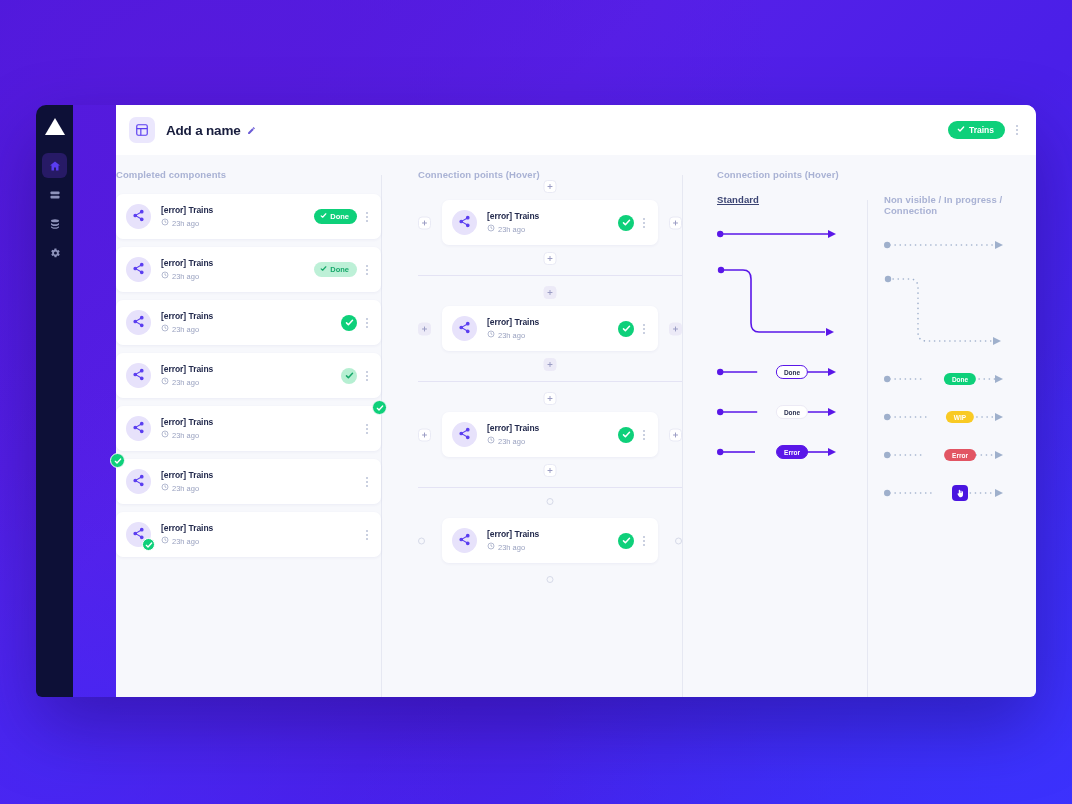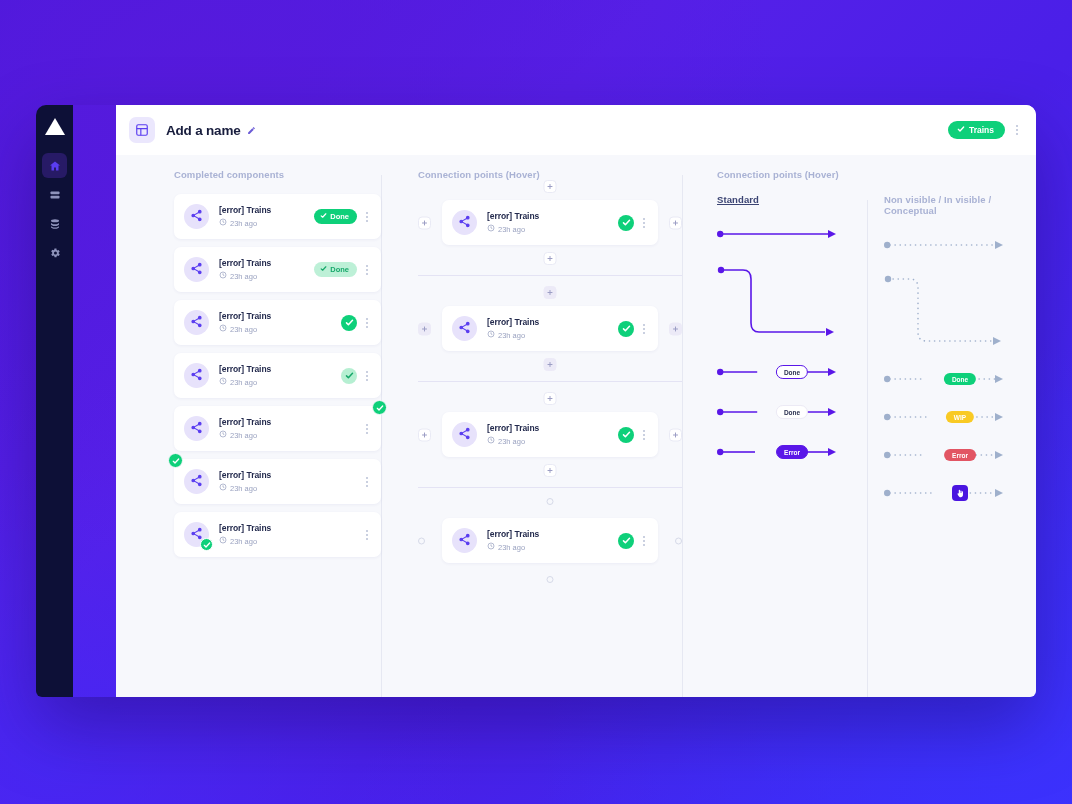--- a/index.html
+++ b/index.html
@@ -110,21 +110,21 @@
     letter-spacing: 0.1px;
   }
   .col-sep {
     width: 1px;
     background: #e6e8f2;
     margin-top: 6px;
     flex: 0 0 1px;
   }
 
   
-  .col1 { flex: 0 0 265px; padding-left: 58px; }
+  .col1 { flex: 0 0 265px; }
   .col1 .col-title { margin-bottom: 14px; }
   .cards { display: flex; flex-direction: column; gap: 8px; }
   .card-slot { position: relative; }
   .card {
     background: #fff;
     border-radius: 7px;
     height: 45px;
     display: flex;
     align-items: center;
     padding: 0 9px 0 10px;
@@ -853,21 +853,21 @@
     <circle cx="3.2" cy="13" r="3.2" fill="#5a17e8"></circle>
     <polygon points="111,9 119,13 111,17" fill="#5a17e8"></polygon>
   </svg>
         <span style="position:absolute;left:50%;top:50%;transform:translate(-50%,-50%);
           background:#5a17e8;color:#fff;border:1px solid #5a17e8;border-radius:20px;font-size:6.5px;font-weight:bold;padding:2.5px 7px;white-space:nowrap">Error</span>
       </div>
               </div>
           </div>
           <div class="vsep"></div>
           <div class="conn-half right">
-            <div class="sub-title ghost">Non visible / In visible / Conceptual</div>
+            <div class="sub-title ghost">Non visible / In progress / Connection</div>
             <div id="ghost-list">
                 <div class="conn-row" style="margin-bottom:12px"><svg width="120" height="26" viewBox="0 0 120 26">
     <line x1="6" y1="13" x2="112" y2="13" stroke="#9fb0cc" stroke-width="1.6" stroke-dasharray="0.1 5" stroke-linecap="round"></line>
     <circle cx="3.2" cy="13" r="3.2" fill="#9fb0cc"></circle>
     <polygon points="111,9 119,13 111,17" fill="#9fb0cc"></polygon>
   </svg></div>
                 <div class="conn-row" style="margin-bottom:12px"><svg width="120" height="76" viewBox="0 0 120 76">
     <path d="M4 5 H26 Q34 5 34 14 V58 Q34 67 42 67 H108" fill="none" stroke="#9fb0cc" stroke-width="1.6" stroke-dasharray="0.1 5" stroke-linecap="round"></path>
     <circle cx="4" cy="5" r="3.2" fill="#9fb0cc"></circle>
     <polygon points="109,63 117,67 109,71" fill="#9fb0cc"></polygon>

